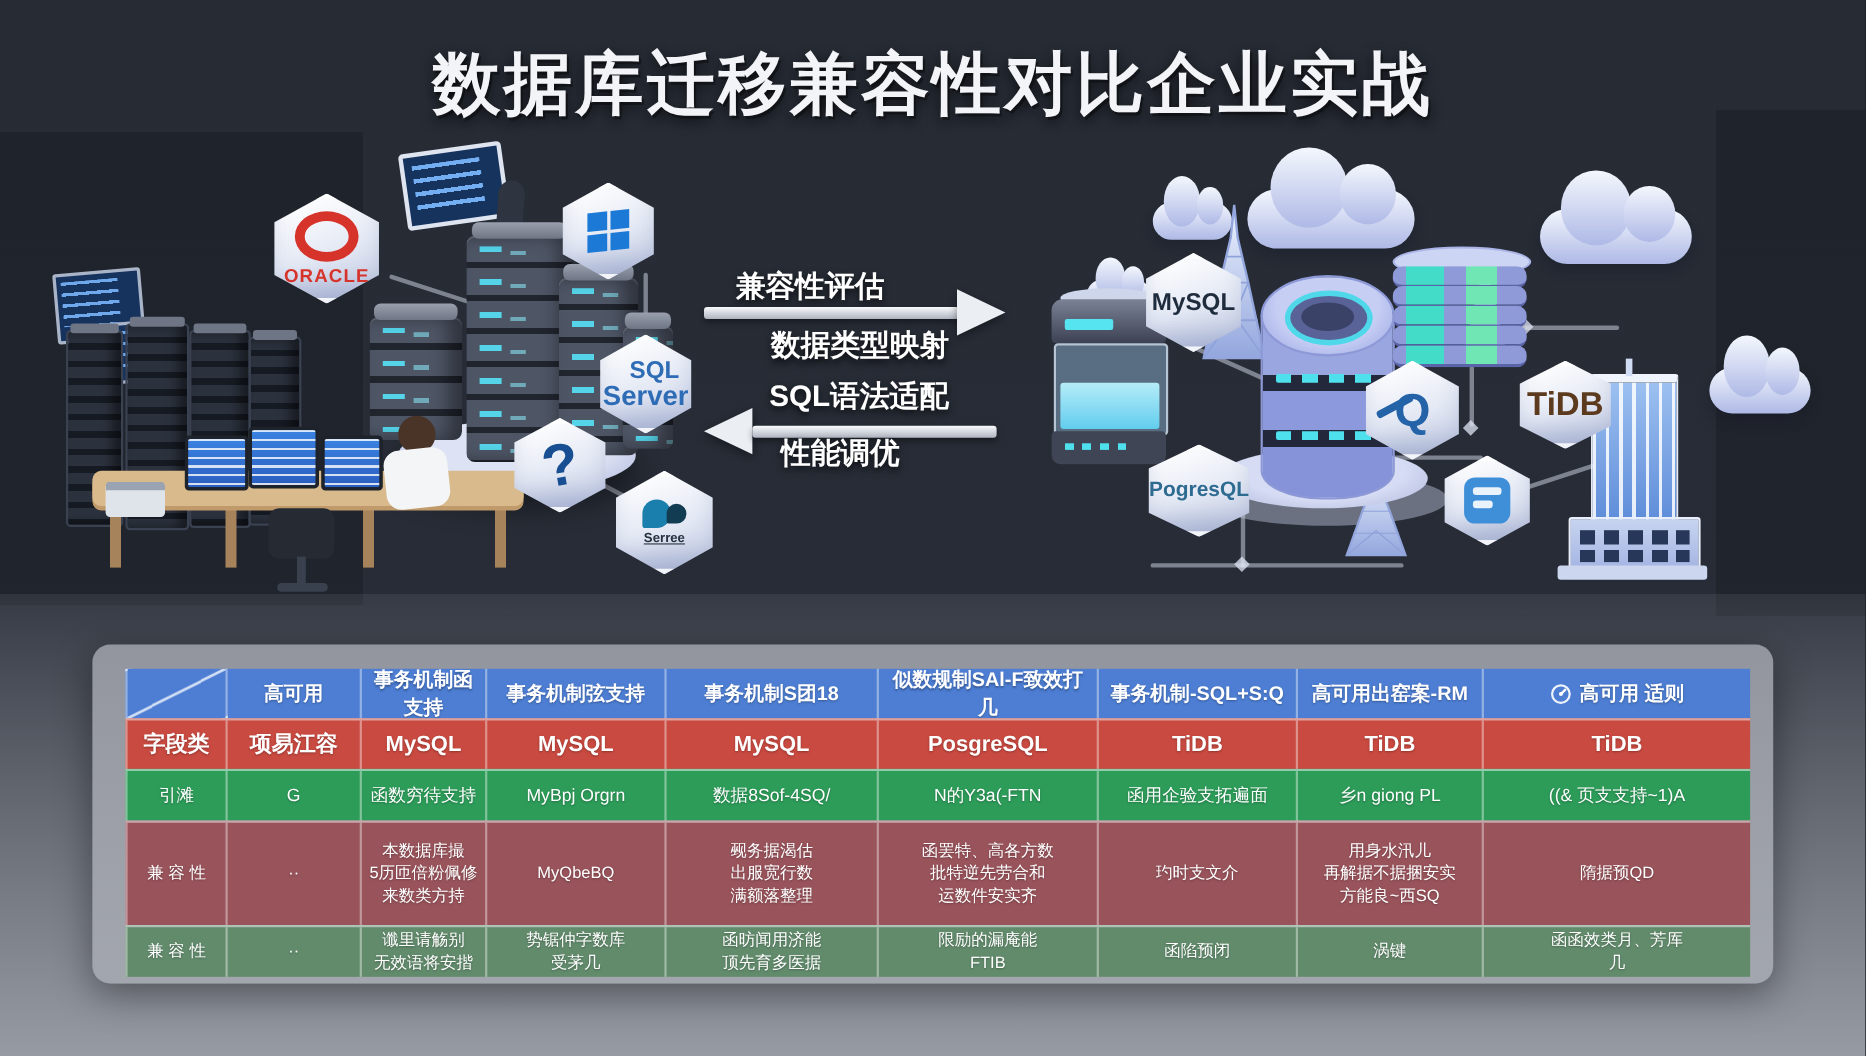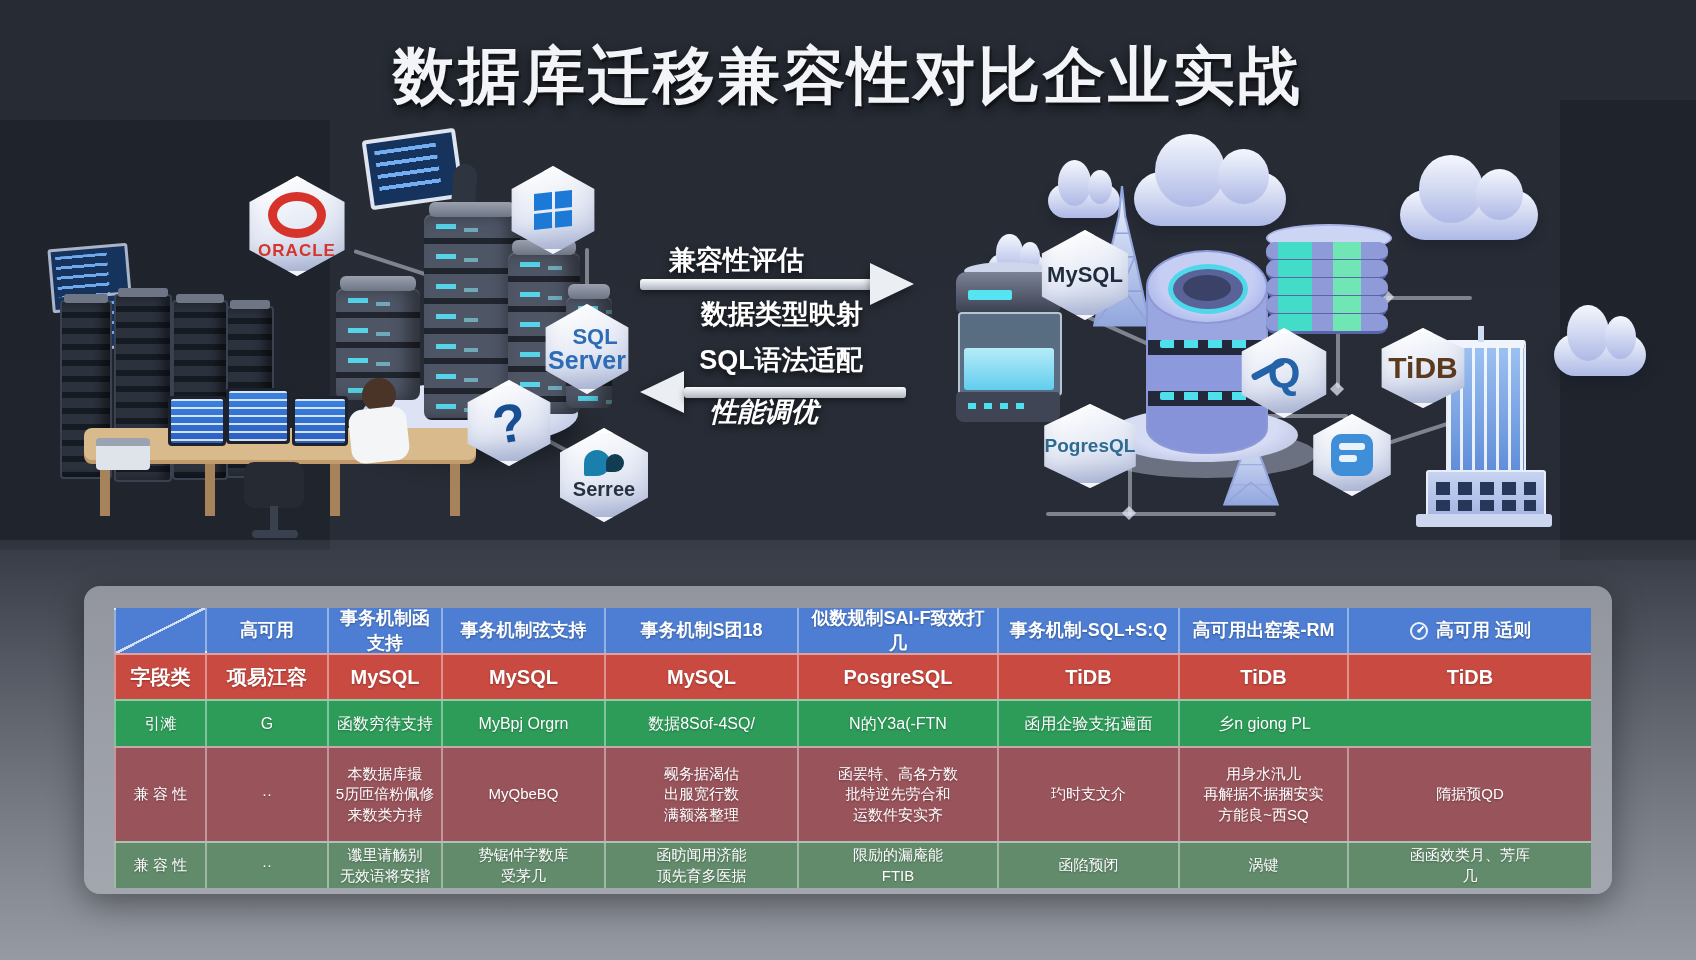--- a/index.html
+++ b/index.html
@@ -34,21 +34,21 @@
   .oracle-ring{width:40px;height:28px;border:9px solid #d6342b;border-radius:50%;margin-bottom:3px;}
   .oracle-txt{color:#d6342b;font-weight:800;font-size:17px;letter-spacing:1px;}
   .win{display:grid;grid-template-columns:1fr 1fr;grid-template-rows:1fr 1fr;gap:3px;
     width:38px;height:36px;transform:skewY(-6deg);}
   .win i{background:#1d79d6;}
   .sqls{color:#2e6cb5;font-weight:800;font-size:22px;line-height:1.0;margin-left:16px;}
   .sqls2{color:#2e6cb5;font-weight:800;font-size:25px;line-height:1.0;}
   .qmark{color:#174f92;font-weight:900;font-size:54px;transform:rotate(-10deg);line-height:1;}
   .serree-logo{position:relative;width:44px;height:26px;margin-bottom:2px;}
   .serree-logo i{position:absolute;border-radius:50% 50% 50% 10%;}
-  .serree-txt{color:#26323f;font-weight:800;font-size:20px;}
+  .serree-txt{color:#26323f;font-weight:800;font-size:12px;text-decoration:underline;}
   .mysql-txt{color:#1f2c3e;font-weight:800;font-size:22px;}
   .pg-txt{color:#2e6b91;font-weight:800;font-size:19px;}
   .qlogo{color:#2563a8;font-weight:900;font-size:42px;line-height:1;}
   .qwing{position:absolute;width:36px;height:7px;background:#2563a8;transform:rotate(-28deg);
     left:14px;top:38px;border-radius:3px;}
   .emblem{width:42px;height:42px;background:#3f8ed8;border-radius:10px;position:relative;}
   .emblem i{position:absolute;left:8px;width:26px;height:7px;background:#eaf2fb;border-radius:3px;}
   .tidb-txt{color:#5c3a1e;font-weight:800;font-size:30px;}
   
   .rack{position:absolute;border:2px solid #3a4150;border-radius:4px;z-index:2;
@@ -276,21 +276,21 @@
     <div class="serree-txt">Serree</div>
   </div>
 
   <div class="flow-label" style="left:624px;top:242px;width:225px;">兼容性评估</div>
   <div class="shaft" style="left:640px;top:279px;width:232px;"></div>
   <div class="head-r" style="left:870px;top:263px;"></div>
   <div class="flow-label" style="left:652px;top:296px;width:260px;">数据类型映射</div>
   <div class="flow-label" style="left:650px;top:342px;width:262px;">SQL语法适配</div>
   <div class="head-l" style="left:640px;top:371px;"></div>
   <div class="shaft" style="left:684px;top:387px;width:222px;"></div>
-  <div class="flow-label" style="left:664px;top:394px;width:200px;font-style:italic;">性能调优</div>
+  <div class="flow-label" style="left:664px;top:394px;width:200px;">性能调优</div>
 
   <div class="line" style="left:1046px;top:512px;width:230px;"></div>
   <div class="vline" style="left:1128px;top:452px;height:64px;"></div>
   <div class="line" style="left:1062px;top:328px;width:110px;transform:rotate(24deg);"></div>
   <div class="line" style="left:1252px;top:414px;width:96px;"></div>
   <div class="vline" style="left:1336px;top:330px;height:58px;"></div>
   <div class="line" style="left:1356px;top:432px;width:120px;transform:rotate(-18deg);"></div>
   <div class="line" style="left:1386px;top:296px;width:86px;"></div>
   <div class="node" style="left:1124px;top:508px;"></div>
   <div class="node" style="left:1246px;top:410px;"></div>
@@ -404,20 +404,21 @@
       </div>
       <div class="trow r2">
         <div class="cell">引滩</div>
         <div class="cell">G</div>
         <div class="cell">函数穷待支持</div>
         <div class="cell">MyBpj Orgrn</div>
         <div class="cell">数据8Sof-4SQ/</div>
         <div class="cell">N的Y3a(-FTN</div>
         <div class="cell">函用企验支拓遍面</div>
         <div class="cell">乡n giong PL</div>
+        <div class="cell">((&amp; 页支支持~1)A</div>
       </div>
       <div class="trow r3">
         <div class="cell">兼 容 性</div>
         <div class="cell">··</div>
         <div class="cell">本数据库撮
 5历匝倍粉佩修
 来数类方持</div>
         <div class="cell">MyQbeBQ</div>
         <div class="cell">觋务据渴估
 出服宽行数

